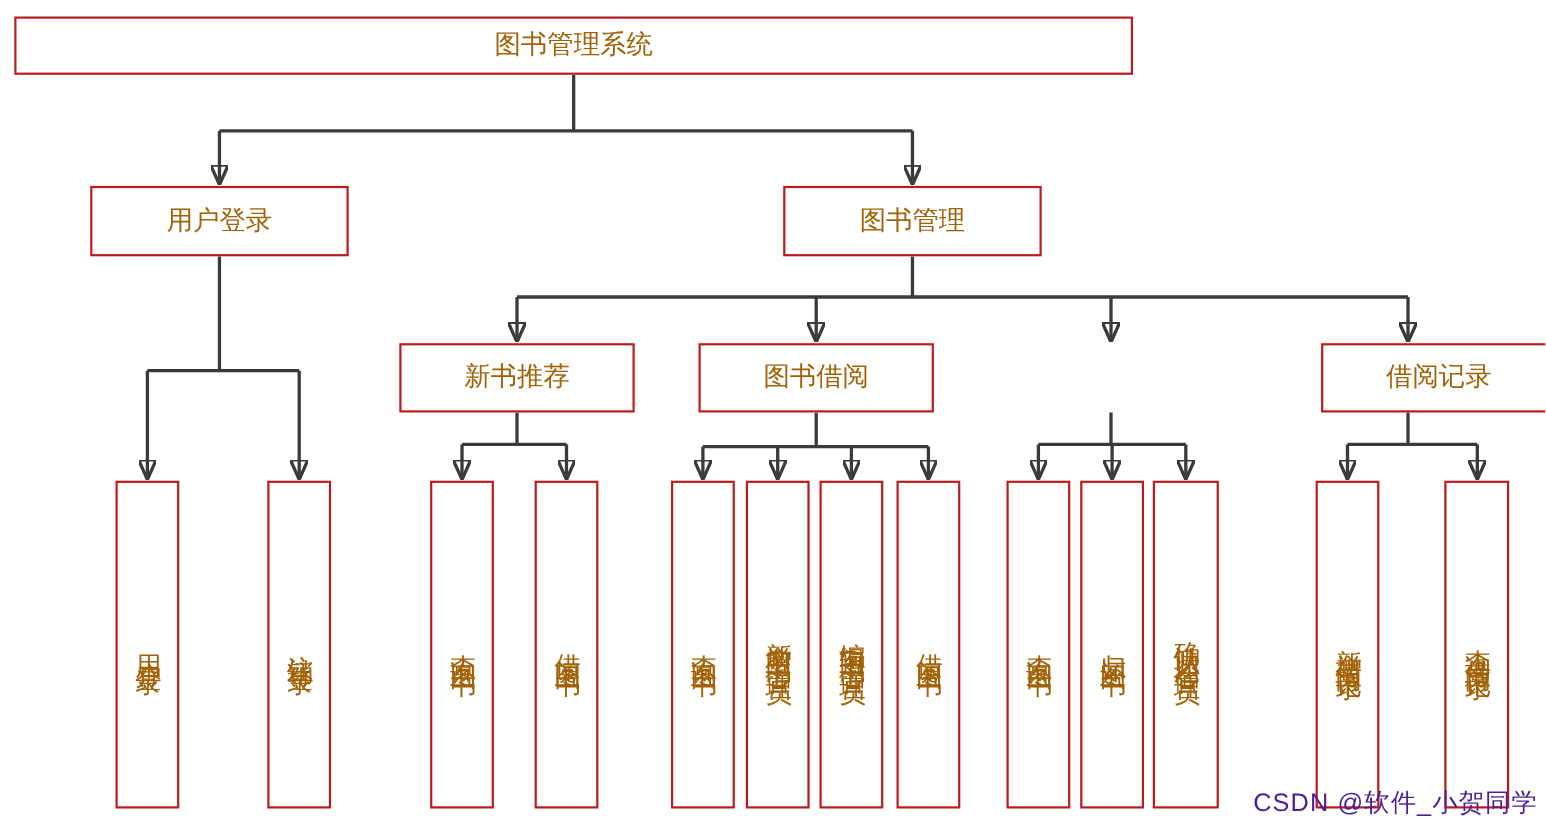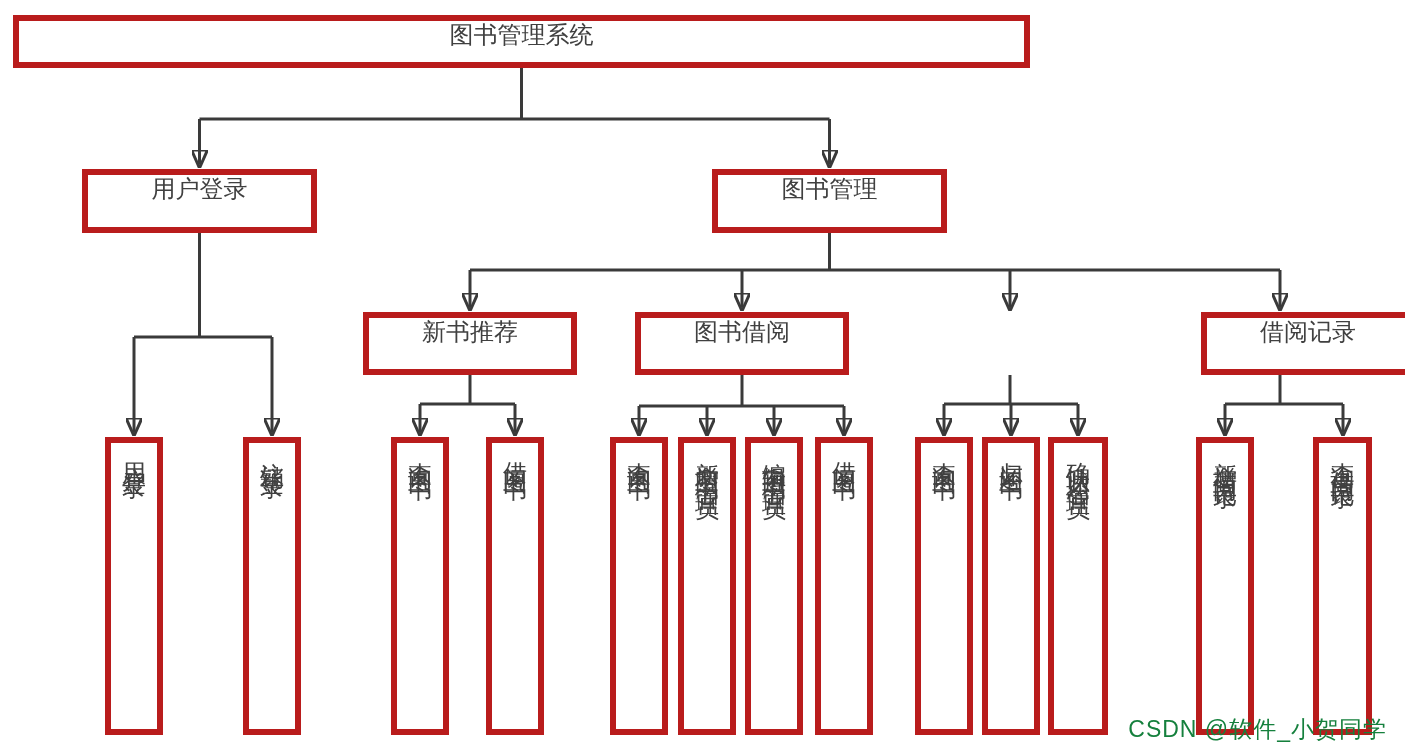--- a/index.html
+++ b/index.html
@@ -24,25 +24,25 @@
   }
   .wires path, .wires line {
     stroke: #3a3a3a;
     stroke-width: 3;
     fill: none;
   }
   .node {
     position: absolute;
     box-sizing: border-box;
     background: #ffffff;
-    border: 6px solid #b91c1c;
+    border: 2px solid #b91c1c;
     display: flex;
-    align-items: flex-start;
+    align-items: center;
     justify-content: center;
-    color: #404040;
+    color: #a16207;
   }
   .node .lbl {
     font-size: 24px;
     line-height: 1.2;
     white-space: nowrap;
   }
   .leaf .lbl {
     writing-mode: vertical-rl;
     text-orientation: mixed;
     letter-spacing: 5px;
@@ -69,24 +69,24 @@
   .n-s1c1   { left: 678px; }
   .n-s1c2   { left: 745px; }
   .n-s1c3   { left: 815px; }
   .n-s2c0   { left: 915px; }
   .n-s2c1   { left: 982px; }
   .n-s2c2   { left: 1048px; width: 60px; }
   .n-s3c0   { left: 1196px; }
   .n-s3c1   { left: 1313px; width: 59px; }
   .watermark {
     position: absolute;
-    right: 18px;
+    right: 7px;
     bottom: 2px;
     font-size: 23px;
-    color: #15803d;
+    color: #4c1d95;
     letter-spacing: 1px;
     z-index: 5;
   }
 </style>
 </head>
 <body>
 
 <div class="canvas">
 
   <svg class="wires" width="1405" height="747" viewBox="0 0 1405 747" xmlns="http://www.w3.org/2000/svg">

